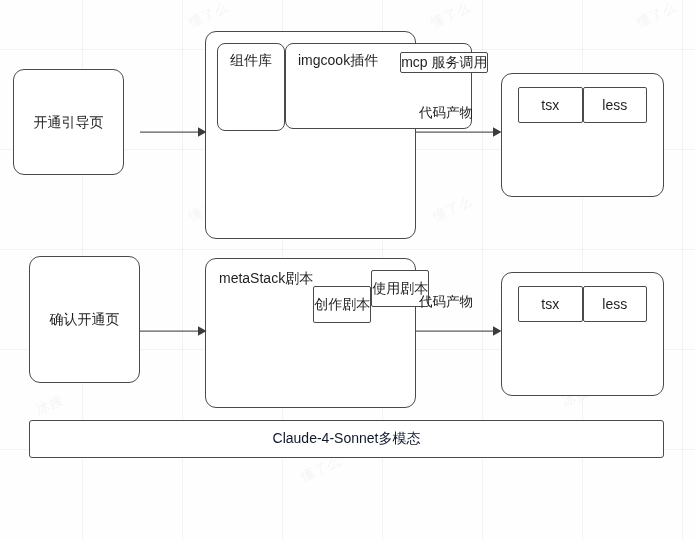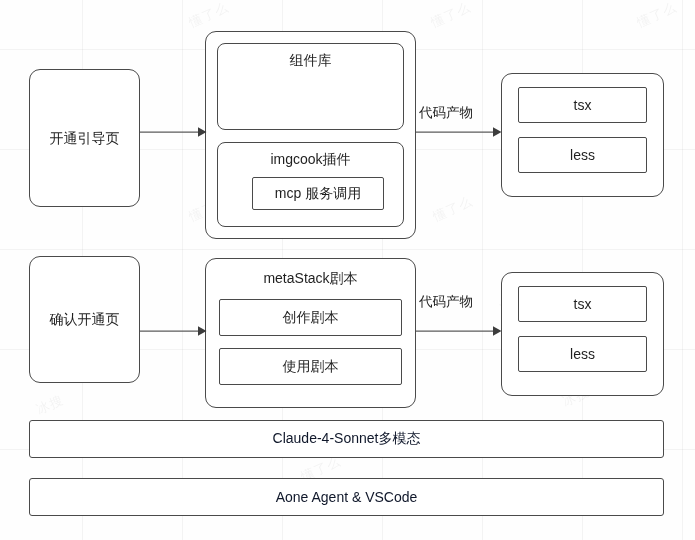--- a/index.html
+++ b/index.html
@@ -64,21 +64,20 @@
   .rounded-md { border-radius: 8px; }
   .rect      { border-radius: 2px; }
 
   
   .group {
     position: absolute;
     box-sizing: border-box;
     background: #ffffff;
     border: 1.3px solid #4a4a4a;
     display: flex;
-    flex-direction: column;
   }
   .group-title {
     font-size: 14px;
     text-align: center;
     color: #1f1f1f;
     white-space: nowrap;
   }
 
   
   .bar {
@@ -119,35 +118,35 @@
   <span class="watermark" style="left:188px; top:200px;">懂了么</span>
   <span class="watermark" style="left:432px; top:200px;">懂了么</span>
   <span class="watermark" style="left:36px;  top:296px;">懂了么</span>
   <span class="watermark" style="left:210px; top:296px;">冰搜</span>
   <span class="watermark" style="left:500px; top:296px;">冰搜</span>
   <span class="watermark" style="left:36px;  top:396px;">冰搜</span>
   <span class="watermark" style="left:216px; top:388px;">冰搜</span>
   <span class="watermark" style="left:562px; top:388px;">冰搜</span>
   <span class="watermark" style="left:300px; top:460px;">懂了么</span>
 
-  <div class="node rounded-lg" style="left:29px; top:69px; width:111px; height:138px;">
+  <div class="node rounded-lg" style="left:13px; top:69px; width:111px; height:106px;">
     <span class="node-label">开通引导页</span>
   </div>
 
   <div class="group rounded-lg" style="left:205px; top:31px; width:211px; height:208px; padding:11px;">
 
     <div class="group rounded-md" style="position:relative; left:0; top:0; width:100%; height:88px; padding:8px 12px; box-sizing:border-box;">
       <div class="group-title" style="margin-bottom:9px;">组件库</div>
     </div>
 
     <div style="height:12px;"></div>
 
     <div class="group rounded-md" style="position:relative; left:0; top:0; width:100%; height:86px; padding:8px 12px; box-sizing:border-box;">
       <div class="group-title" style="margin-bottom:8px;">imgcook插件</div>
-      <div class="node rect" style="position:relative; left:22px; top:0; width:132px; height:33px; border-width:1.1px;">
+      <div class="node rect" style="position:relative; left:22px; top:0; width:132px; height:21px; border-width:1.1px;">
         <span class="node-label">mcp 服务调用</span>
       </div>
     </div>
   </div>
 
   <div class="group rounded-lg" style="left:501px; top:73px; width:163px; height:124px; padding:13px 16px; box-sizing:border-box;">
     <div class="node rect" style="position:relative; left:0; top:0; width:100%; height:36px; border-width:1.1px;">
       <span class="node-label">tsx</span>
     </div>
     <div style="height:14px;"></div>
@@ -167,21 +166,21 @@
   </svg>
 
   <span class="edge-label" style="left:419px; top:104px;">代码产物</span>
 
   <div class="node rounded-lg" style="left:29px; top:256px; width:111px; height:127px;">
     <span class="node-label">确认开通页</span>
   </div>
 
   <div class="group rounded-lg" style="left:205px; top:258px; width:211px; height:150px; padding:11px 13px; box-sizing:border-box;">
     <div class="group-title" style="margin-bottom:11px;">metaStack剧本</div>
-    <div class="node rect" style="position:relative; left:0; top:0; width:100%; height:37px; border-width:1.1px;">
+    <div class="node rect" style="position:relative; left:0; top:16px; width:100%; height:37px; border-width:1.1px;">
       <span class="node-label">创作剧本</span>
     </div>
     <div style="height:12px;"></div>
     <div class="node rect" style="position:relative; left:0; top:0; width:100%; height:37px; border-width:1.1px;">
       <span class="node-label">使用剧本</span>
     </div>
   </div>
 
   <div class="group rounded-lg" style="left:501px; top:272px; width:163px; height:124px; padding:13px 16px; box-sizing:border-box;">
     <div class="node rect" style="position:relative; left:0; top:0; width:100%; height:36px; border-width:1.1px;">
@@ -202,17 +201,14 @@
     <line x1="0" y1="7" x2="77" y2="7"></line>
     <polygon points="77,2.2 85.5,7 77,11.8"></polygon>
   </svg>
 
   <span class="edge-label" style="left:419px; top:293px;">代码产物</span>
 
   <div class="bar" style="left:29px; top:420px; width:635px; height:38px;">
     <span>Claude-4-Sonnet多模态</span>
   </div>
 
-  <div class="bar" style="left:29px; top:478px; width:635px; height:38px;">
-    <span>Aone Agent &amp; VSCode</span>
-  </div>
 
 </div>
 
 </body></html>

